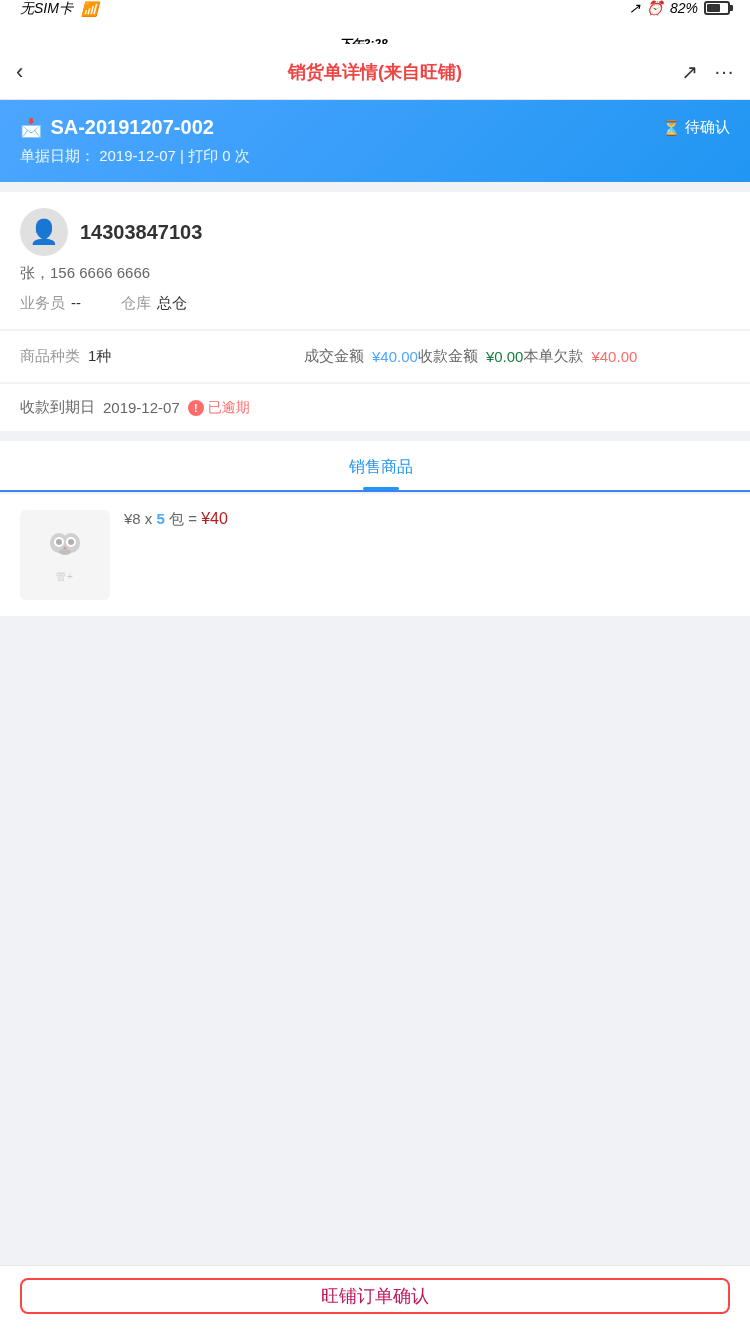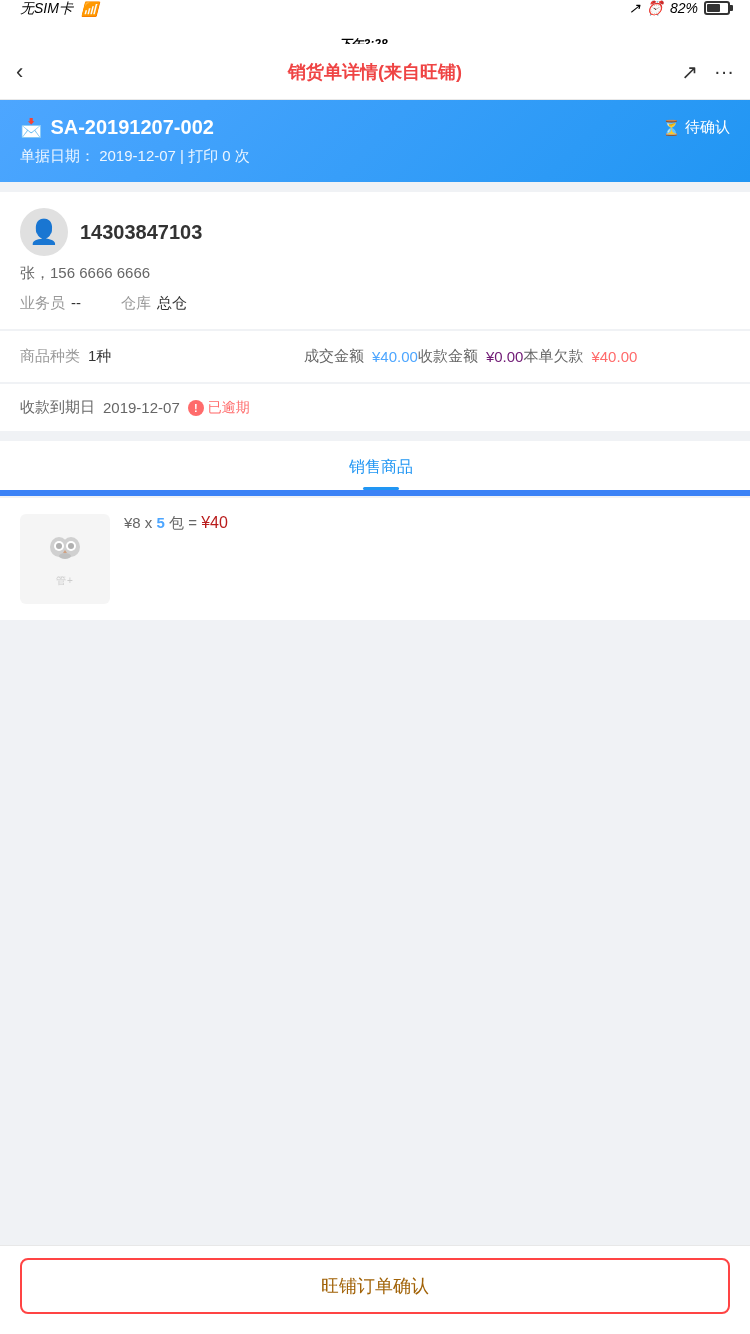--- a/index.html
+++ b/index.html
@@ -180,21 +180,21 @@
       align-items: flex-end;
     }
     .amount-row {
       display: flex;
       align-items: center;
       gap: 8px;
       font-size: 15px;
     }
     .amount-row-label { color: #666; }
     .amount-row-value-normal { color: #4da6ff; font-weight: 500; }
-    .amount-row-value-zero { color: #701a75; font-weight: 500; }
+    .amount-row-value-zero { color: #15803d; font-weight: 500; }
     .amount-row-value-debt { color: #ff6b6b; font-weight: 500; }
 
     
     .due-date-section {
       background: #fff;
       padding: 14px 20px;
       margin-top: 2px;
       display: flex;
       align-items: center;
       gap: 8px;
@@ -217,21 +217,21 @@
       color: #fff;
       font-size: 11px;
       font-weight: 700;
     }
 
     
     .tabs-container {
       background: #fff;
       margin-top: 10px;
       display: flex;
-      border-bottom: 6px solid #3b82f6;
+      border-bottom: 2px solid #3b82f6;
       padding-left: 12px;
     }
     .tab-item {
       flex: 1;
       text-align: center;
       padding: 16px 0 12px;
       font-size: 16px;
       color: #999;
       cursor: pointer;
       position: relative;
@@ -318,25 +318,25 @@
       position: fixed;
       bottom: 0;
       left: 0;
       width: 750px;
       background: #fff;
       padding: 12px 20px 20px;
       border-top: 1px solid #e8e8e8;
     }
     .confirm-button {
       width: 100%;
-      height: 56px;
+      height: 36px;
       background: #fff;
       border: 2.5px solid #ff4444;
       border-radius: 8px;
-      color: #a16207;
+      color: #be185d;
       font-size: 18px;
       font-weight: 500;
       cursor: pointer;
       display: flex;
       align-items: center;
       justify-content: center;
     }
   </style>
 </head>
 <body>

